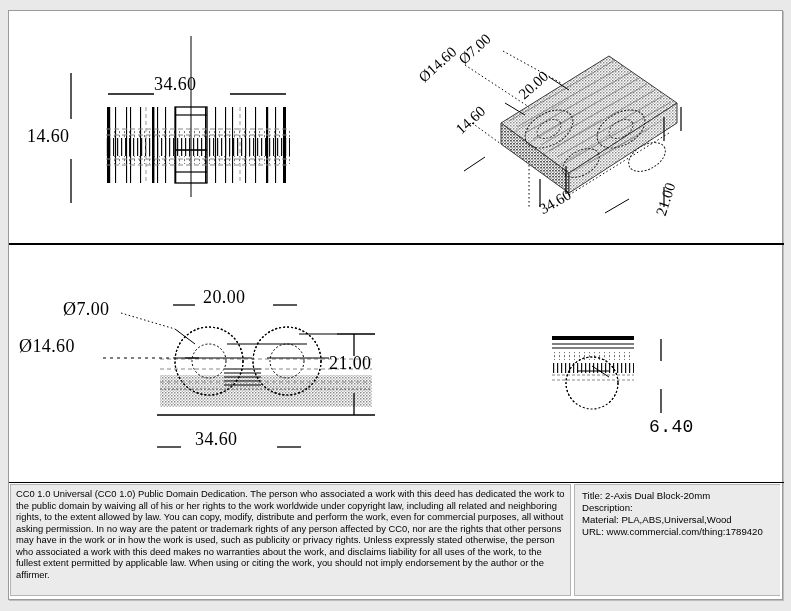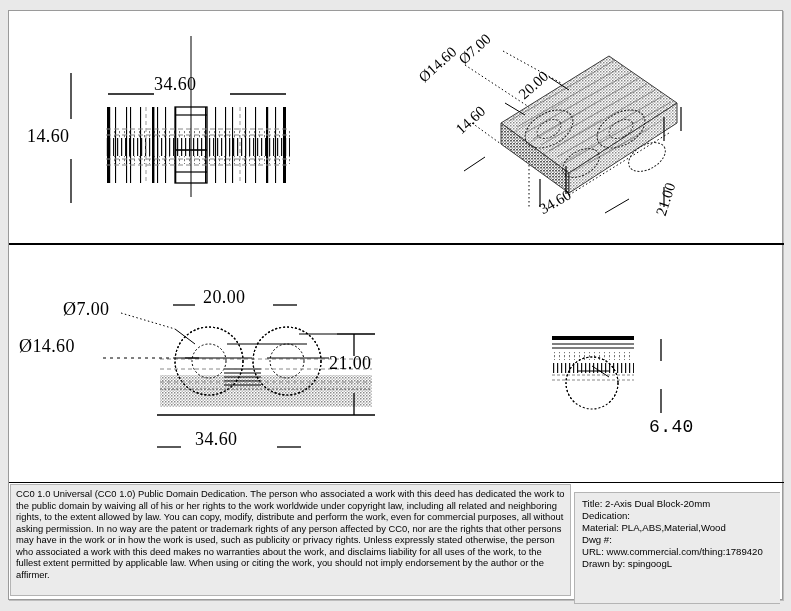--- a/index.html
+++ b/index.html
@@ -45,21 +45,21 @@
     padding:3px 5px 0 5px;
     font-family:"Liberation Sans", sans-serif;
     font-size:9.4px;
     line-height:11.55px;
     color:#000;
     text-align:left;
     overflow:hidden;
   }
   #titleblock-box{
     width:206px;height:112px;
-    margin:9px 0 0 3px;
+    margin:1px 0 0 3px;
     background:#ebebeb;
     border:1px solid #b4b4b4;
     border-right:none;
     box-sizing:border-box;
     padding:5px 0 0 7px;
     font-family:"Liberation Sans", sans-serif;
     font-size:9.6px;
     line-height:11.9px;
     color:#000;
     overflow:hidden;
@@ -343,21 +343,19 @@
 
   <div class="dim" style="left:640px;top:406px;font-family:Liberation Mono, monospace;">6.40</div>
 
   <div id="divider-mid"></div>
   <div id="divider-low"></div>
 
   <div id="bottom-band">
     <div id="license-box">CC0 1.0 Universal (CC0 1.0) Public Domain Dedication. The person who associated a work with this deed has dedicated the work to the public domain by waiving all of his or her rights to the work worldwide under copyright law, including all related and neighboring rights, to the extent allowed by law.  You can copy, modify, distribute and perform the work, even for commercial purposes, all without asking permission.  In no way are the patent or trademark rights of any person affected by CC0, nor are the rights that other persons may have in the work or in how the work is used, such as publicity or privacy rights.  Unless expressly stated otherwise, the person who associated a work with this deed makes no warranties about the work, and disclaims liability for all uses of the work, to the fullest extent permitted by applicable law. When using or citing the work, you should not imply endorsement by the author or the affirmer.</div>
     <div id="titleblock-box">
       <div class="tb-line">Title:  2-Axis Dual Block-20mm</div>
-      <div class="tb-line">Dedication:</div>
-      <div class="tb-line">Material:  PLA,ABS,Material,Wood</div>
-      <div class="tb-line">Dwg #:</div>
+      <div class="tb-line">Description:</div>
+      <div class="tb-line">Material:  PLA,ABS,Universal,Wood</div>
       <div class="tb-line">URL:  www.commercial.com/thing:1789420</div>
-      <div class="tb-line">Drawn by: spingoogL</div>
     </div>
   </div>
 
 </div>
 
 </body></html>

